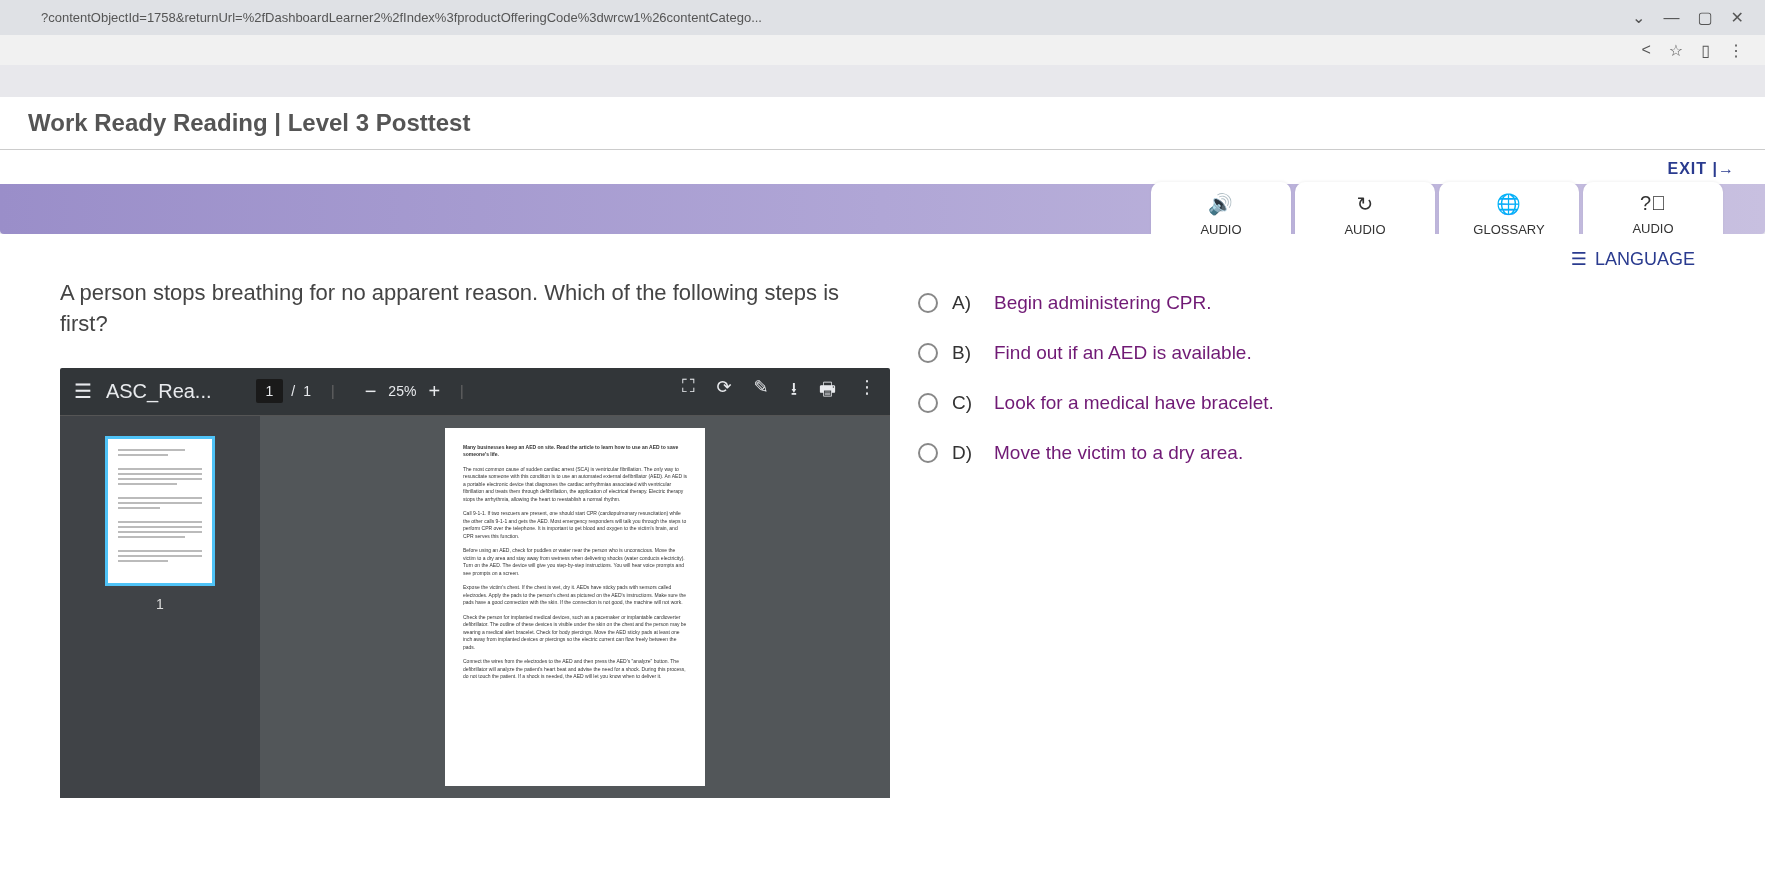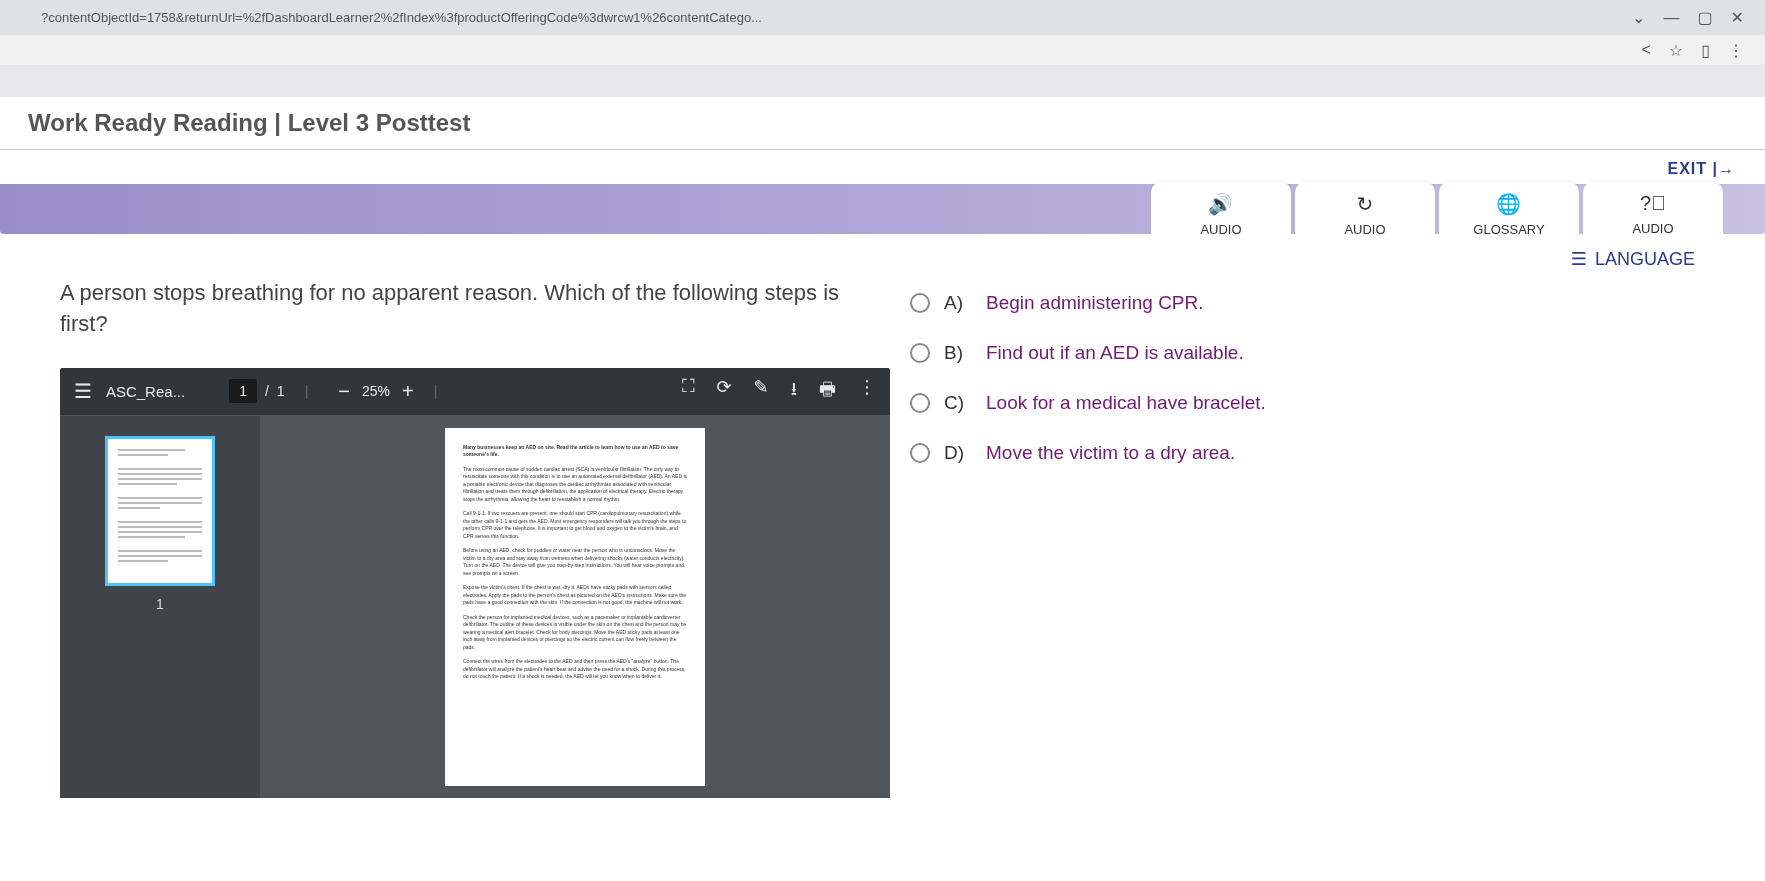--- a/index.html
+++ b/index.html
@@ -21,29 +21,29 @@
 .tool-tabs { position: absolute; right: 40px; top: -2px; display: flex; gap: 0; }
 .tool-tab { background: #fff; border-radius: 10px 10px 0 0; padding: 10px 30px 14px; display: flex; flex-direction: column; align-items: center; gap: 6px; font-size: 13px; color: #333; cursor: pointer; min-width: 140px; margin: 0 2px; box-shadow: 0 -1px 3px rgba(0,0,0,0.05); }
 .tool-tab .icon { font-size: 20px; color: #333; }
 
 .content-area { background: #fff; margin: 0; padding: 0 30px 60px; position: relative; min-height: 700px; }
 
 .glossary-row { text-align: right; padding: 14px 40px 8px 0; }
 .glossary-btn { color: #2a3b8f; font-size: 18px; cursor: pointer; display: inline-flex; align-items: center; gap: 8px; }
 .glossary-btn .icon { font-size: 18px; }
 
-.main-flex { display: flex; gap: 20px; padding: 0 30px; }
+.main-flex { display: flex; gap: 28px; padding: 0 30px; }
 
 .left-col { flex: 0 0 830px; }
 .question-text { font-size: 22px; color: #444; line-height: 1.4; margin-bottom: 28px; }
 
 .pdf-viewer { background: #323639; border-radius: 2px; height: 430px; display: flex; flex-direction: column; color: #e8eaed; font-size: 14px; }
 .pdf-toolbar { height: 48px; display: flex; align-items: center; padding: 0 14px; gap: 14px; border-bottom: 1px solid #555; }
 .pdf-toolbar .hamburger { font-size: 20px; cursor: pointer; }
-.pdf-toolbar .filename { font-size: 15px; }
+.pdf-toolbar .filename { font-size: 20px; }
 .pdf-toolbar .page-info { margin-left: 30px; display: flex; align-items: center; gap: 8px; }
 .pdf-toolbar .page-current { background: #1a1a1a; padding: 4px 10px; border-radius: 2px; }
 .pdf-toolbar .divider { color: #666; margin: 0 6px; }
 .pdf-toolbar .zoom-controls { display: flex; align-items: center; gap: 12px; margin-left: 10px; }
 .pdf-toolbar .zoom-btn { font-size: 20px; cursor: pointer; }
 .pdf-toolbar .zoom-val { }
 .pdf-toolbar .right-tools { margin-left: auto; display: flex; gap: 22px; font-size: 18px; }
 .pdf-toolbar .right-tools span { cursor: pointer; }
 
 .pdf-body { flex: 1; display: flex; overflow: hidden; }

